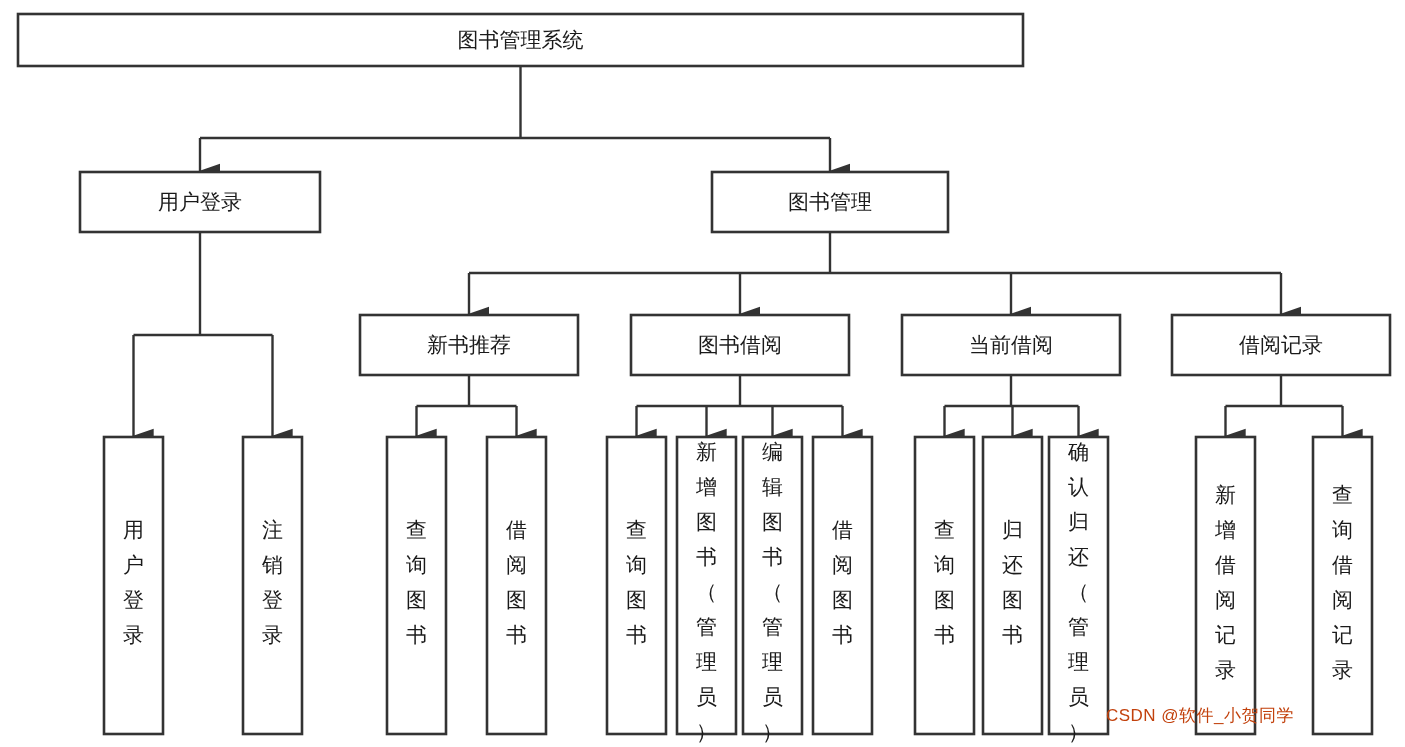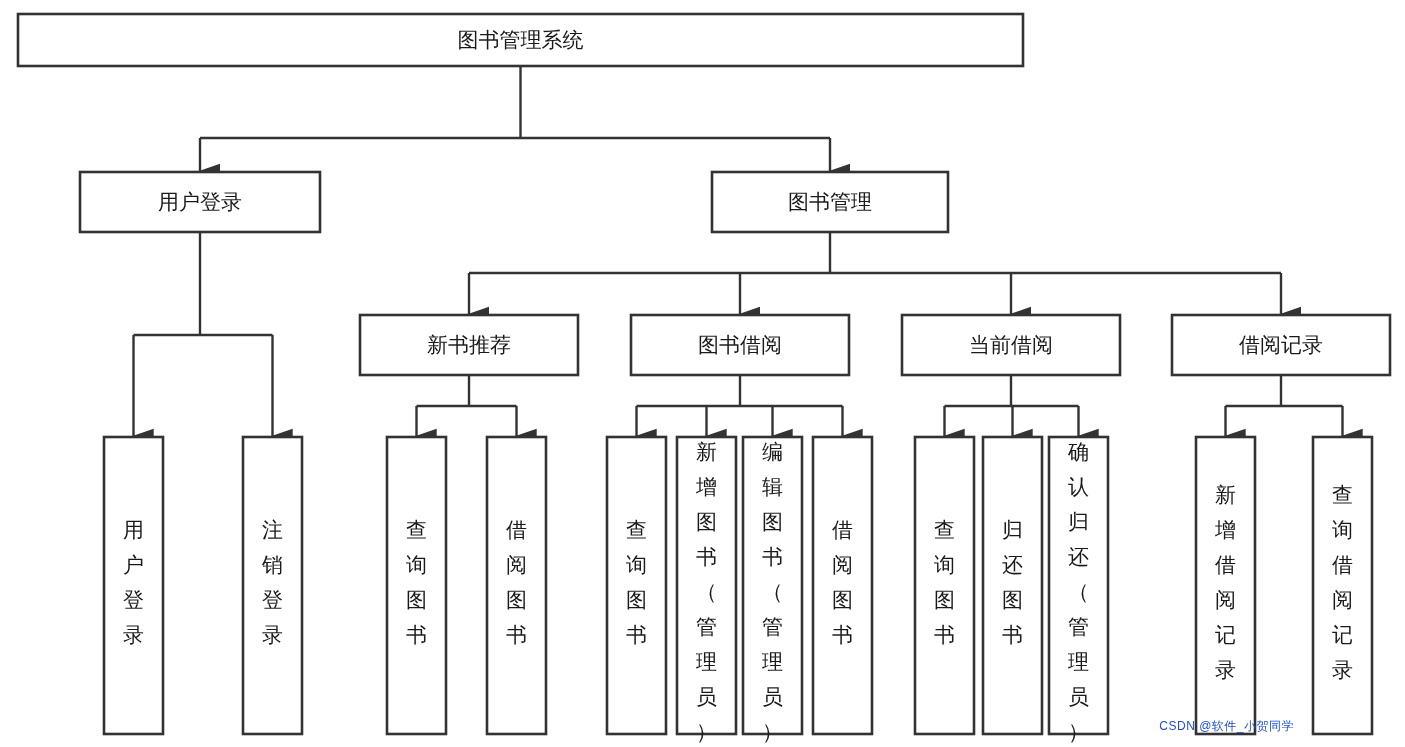--- a/index.html
+++ b/index.html
@@ -45,24 +45,24 @@
     text-anchor: middle;
   }
   .edge-line {
     stroke: #333333;
     stroke-width: 2.4;
     fill: none;
   }
   .watermark {
     position: absolute;
     right: 8px;
-    bottom: 12px;
+    bottom: 20px;
     font-family: "Liberation Sans", "DejaVu Sans", sans-serif;
-    font-size: 12px;
-    color: #1d4ed8;
+    font-size: 17px;
+    color: #c2410c;
     white-space: nowrap;
     letter-spacing: 0.5px;
   }
 </style>
 </head>
 <body>
 
 <div id="chart-root">
   <svg class="flow" viewBox="0 0 1405 747">
     <defs>

